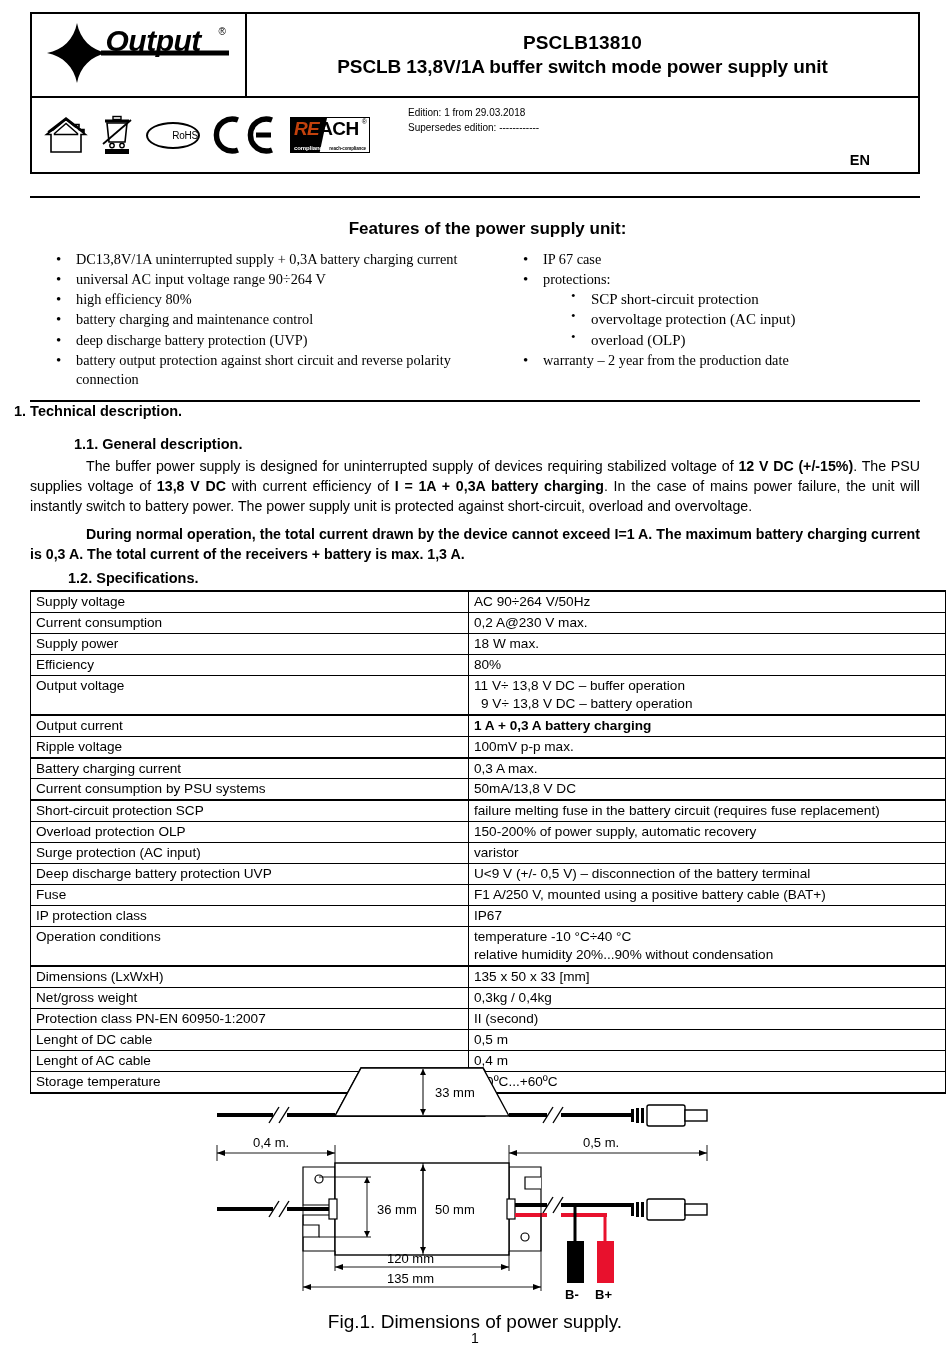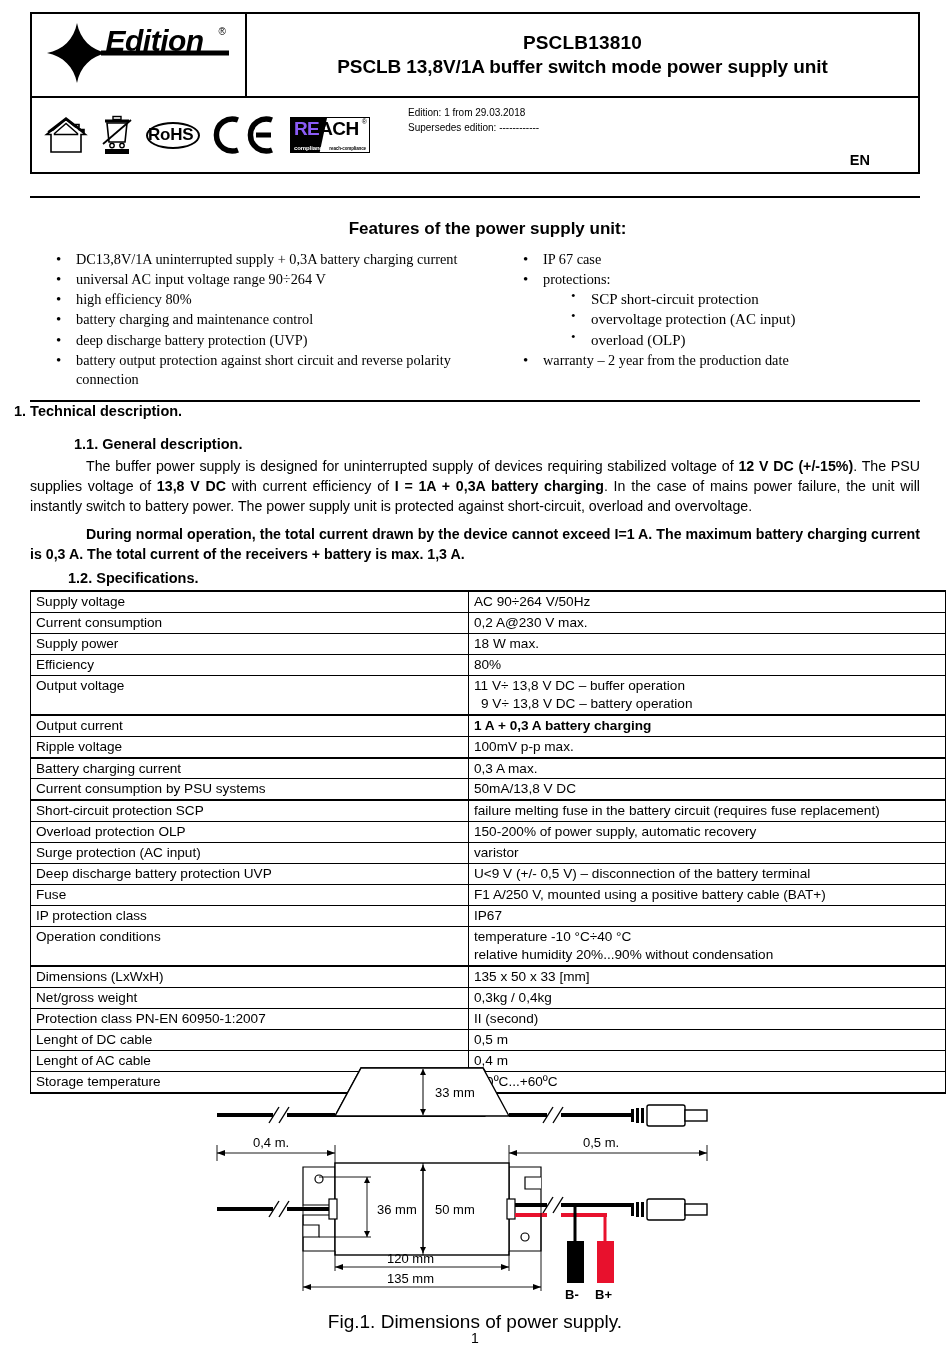--- a/index.html
+++ b/index.html
@@ -79,43 +79,43 @@
     font-size: 14.5px; font-weight: bold;
   }
 
   
   .ico { display: block; }
 
   .rohs-oval {
     width: 54px; height: 27px;
     border: 2.2px solid #000;
     border-radius: 50%;
-    display: flex; align-items: center; justify-content: flex-start;
-    font-size: 17px; font-weight: bold; letter-spacing: -.2px;
+    display: flex; align-items: center; justify-content: flex-end;
+    font-size: 10px; font-weight: normal; letter-spacing: -.2px;
   }
   .reach-logo {
     width: 80px; height: 36px;
     border: 1.5px solid #000;
     position: relative;
     overflow: hidden;
     background: #fff;
   }
   .reach-black {
     position: absolute; left: 0; top: 0; bottom: 0; width: 42px;
     background: #000;
     transform: skewX(-12deg);
     transform-origin: top left;
     margin-left: -6px;
   }
   .reach-txt {
     position: absolute; left: 3px; top: 1px;
     font-size: 19px; font-weight: bold; letter-spacing: -.6px;
     line-height: 1;
   }
-  .reach-txt .w { color: #8b5cf6; }
+  .reach-txt .w { color: #c2410c; font-style: italic; }
   .reach-txt .b { color: #000; }
   .reach-sub {
     position: absolute; left: 3px; bottom: 1px;
     font-size: 6px; font-weight: bold; color: #fff;
     letter-spacing: -.1px;
   }
   .reach-sub2 {
     position: absolute; right: 3px; bottom: 1px;
     font-size: 4.5px; font-weight: bold; color: #000;
     letter-spacing: -.1px;
@@ -243,21 +243,21 @@
 
   <div class="header-box">
 
     <div class="header-top">
       <div class="logo-cell">
         <div class="logo-wrap">
           <svg class="ico" width="190" height="66" viewBox="0 0 190 66">
             <path d="M33 2 C36 18 47 29 63 32 C47 35 36 46 33 62 C30 46 19 35 3 32 C19 29 30 18 33 2 Z" fill="#000"></path>
             <rect x="57" y="29.5" width="128" height="5" fill="#000"></rect>
           </svg>
-          <div style="position:absolute; left:62px; top:3px; font-size:30px; font-weight:bold; font-style:italic; letter-spacing:-.5px; font-family:'Liberation Sans',sans-serif;">Edition</div>
+          <div style="position:absolute; left:62px; top:3px; font-size:30px; font-weight:bold; font-style:italic; letter-spacing:-.5px; font-family:'Liberation Sans',sans-serif;">Output</div>
           <div style="position:absolute; left:175px; top:5px; font-size:10px;">®</div>
         </div>
       </div>
       <div class="title-cell">
         <div class="title-line1">PSCLB13810</div>
         <div class="title-line2">PSCLB 13,8V/1A buffer switch mode power supply unit</div>
       </div>
     </div>
 
     <div class="header-bottom">

